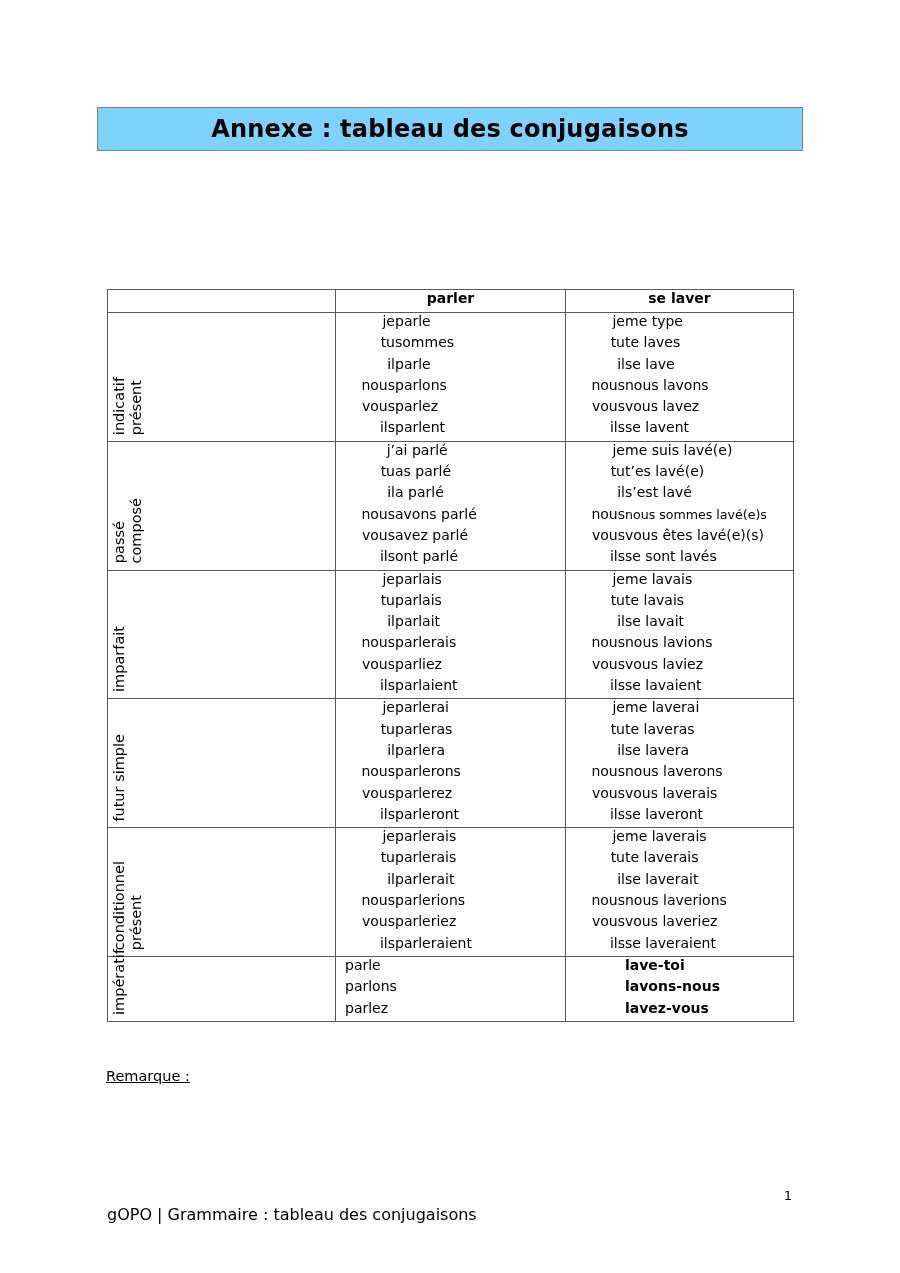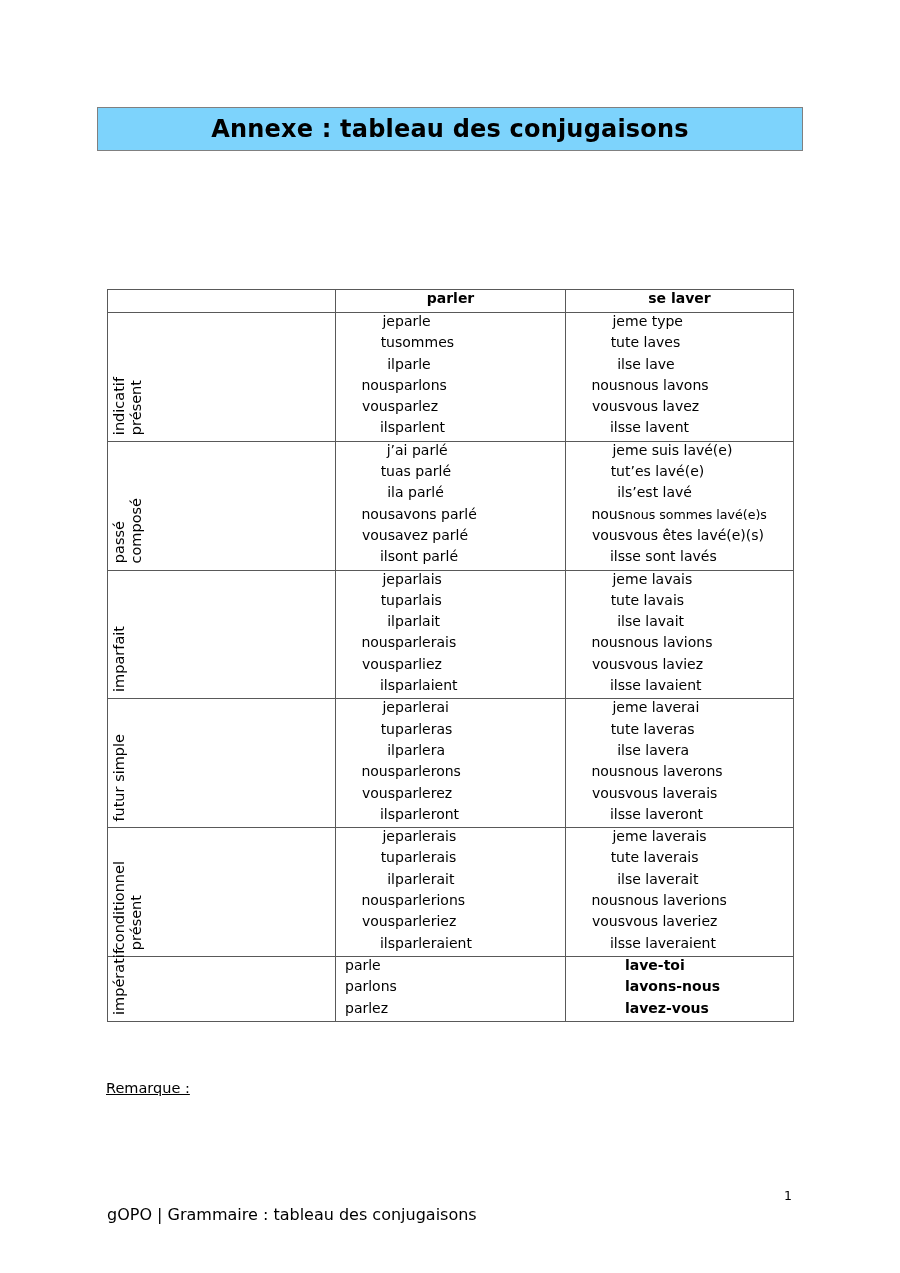--- a/index.html
+++ b/index.html
@@ -142,21 +142,20 @@
   .imp-cell .conj-line { padding-left: 59px; }
   .imp-cell.laver-cell .conj-line { padding-left: 59px; font-weight: bold; }
   .imp-cell { padding: 8px 0 16px 0; }
 
   
   .remarque {
     position: absolute;
     left: 106px;
     top: 1068px;
     width: 700px;
-    margin-top: 12px;
   }
   .remarque-title {
     font-size: 14.5px;
     text-decoration: underline;
     margin-bottom: 17px;
   }
   .remarque-body {
     font-size: 14.5px;
     line-height: 1.55;
   }

